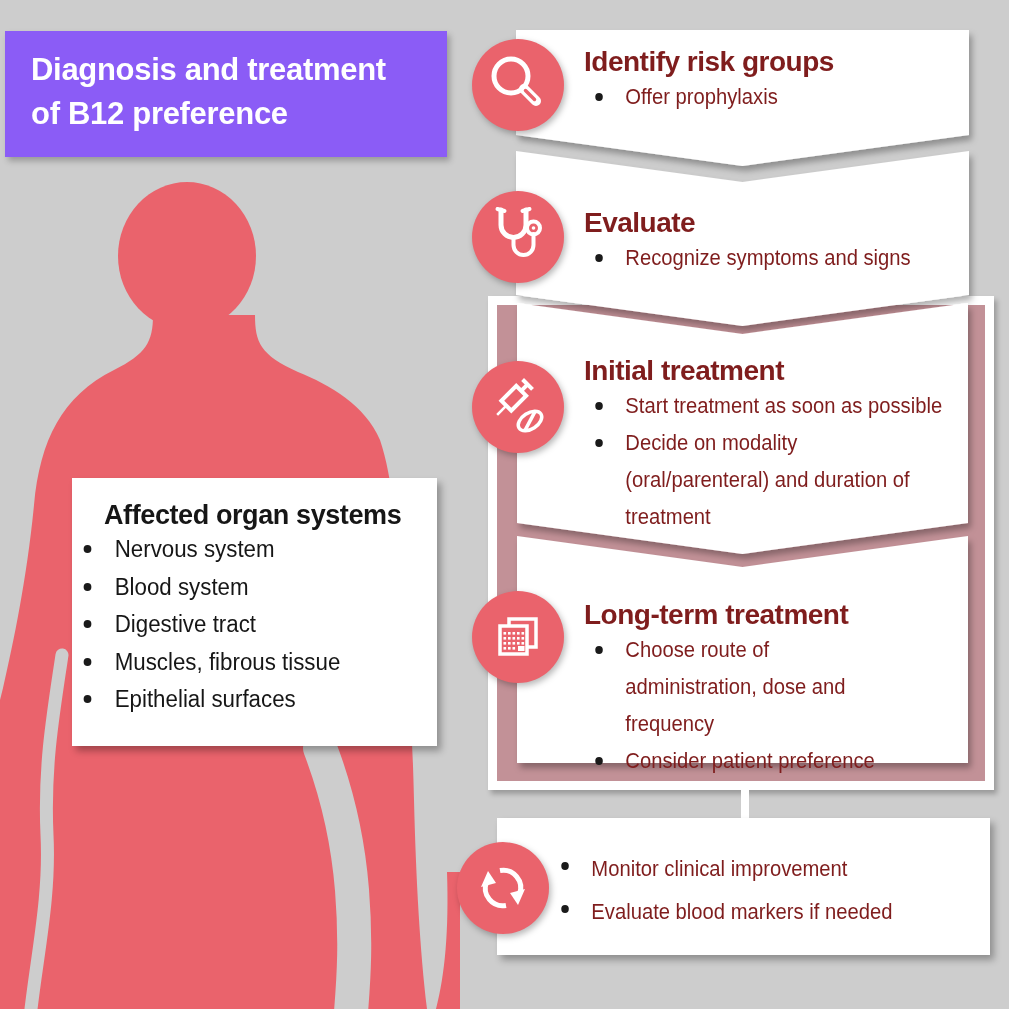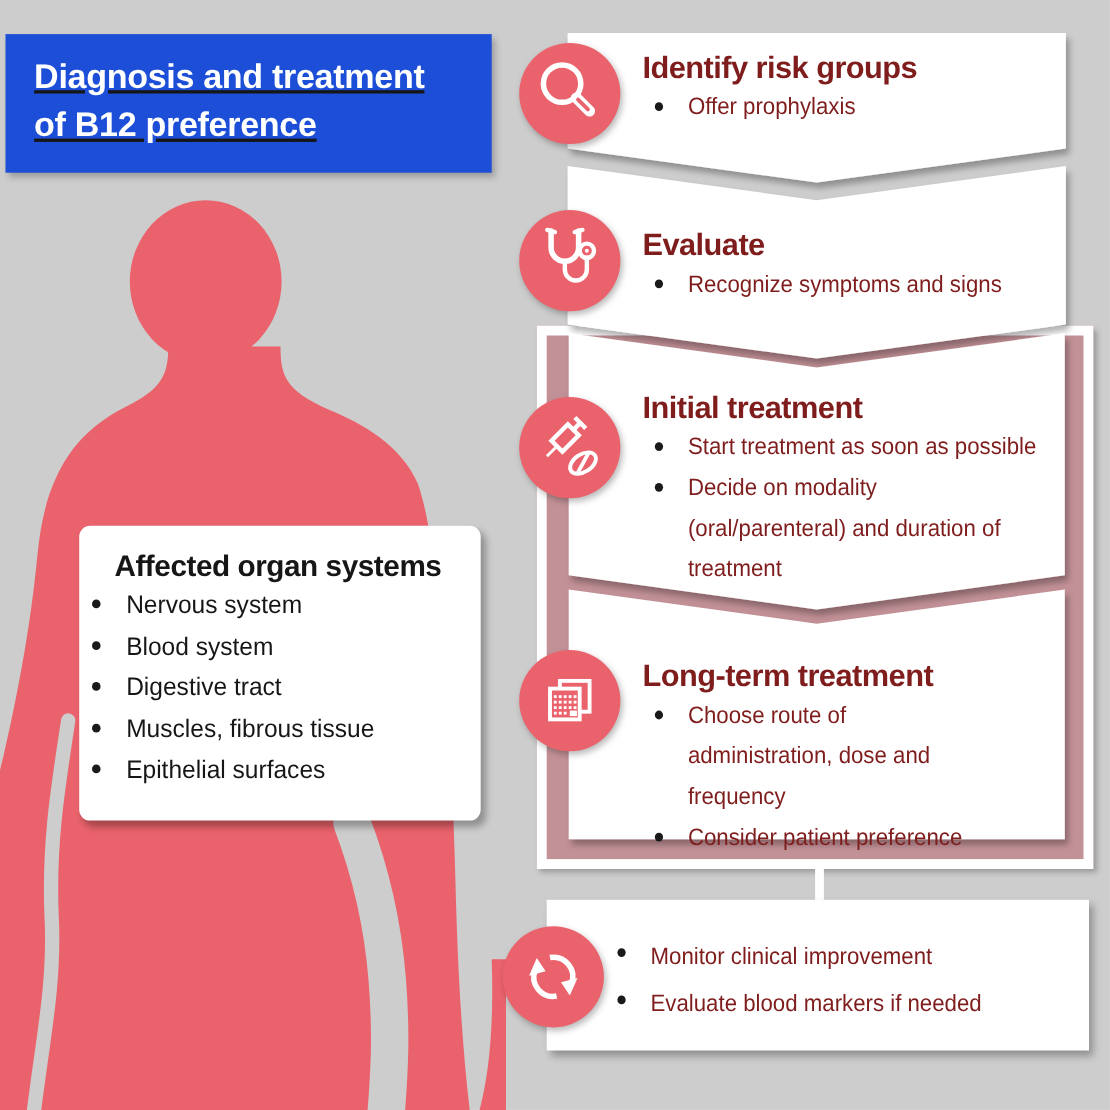--- a/index.html
+++ b/index.html
@@ -2,28 +2,28 @@
 <html><head>
 <meta charset="utf-8">
 <style>
   html,body{margin:0;padding:0;}
   .canvas{position:relative;width:1009px;height:1009px;background:#cdcdcd;overflow:hidden;
           font-family:"Liberation Sans",sans-serif;color:#161616;}
   .abs{position:absolute;}
   svg{display:block;}
 
   
-  .banner{left:5px;top:31px;width:442px;height:126px;background:#1d4ed8;
-          box-shadow:3px 4px 6px rgba(0,0,0,.25);text-decoration:underline;}
+  .banner{left:5px;top:31px;width:442px;height:126px;background:#8b5cf6;
+          box-shadow:3px 4px 6px rgba(0,0,0,.25);}
   .banner-text{padding:17px 0 0 26px;font-size:31px;font-weight:bold;color:#fff;
                line-height:44px;letter-spacing:-.3px;}
 
   
   .organ-box{left:72px;top:478px;width:365px;height:268px;background:#fff;
-             box-shadow:4px 5px 7px rgba(0,0,0,.3);border-radius:10px;}
+             box-shadow:4px 5px 7px rgba(0,0,0,.3);}
   .organ-head{margin:22px 0 0 32px;font-size:27px;font-weight:bold;letter-spacing:-.4px;}
   ul.blist{list-style:none;margin:0;padding:0;}
   ul.blist li{position:relative;padding-left:44px;}
   ul.blist li::before{content:"";position:absolute;left:12px;top:14px;width:8px;height:8px;
                       border-radius:50%;background:#1a1a1a;}
   .organ-list{margin:9px 0 0 30px;font-size:23px;line-height:37.5px;width:320px;
               transform:scaleX(.97);transform-origin:0 0;}
   .organ-list li{padding-left:36px;}
   .organ-list li::before{left:6px;top:15px;}
 

